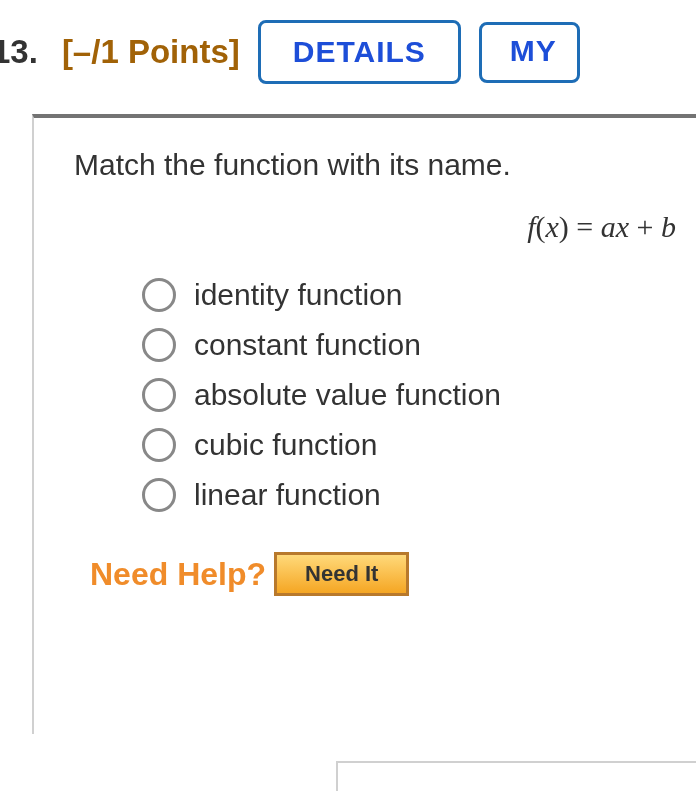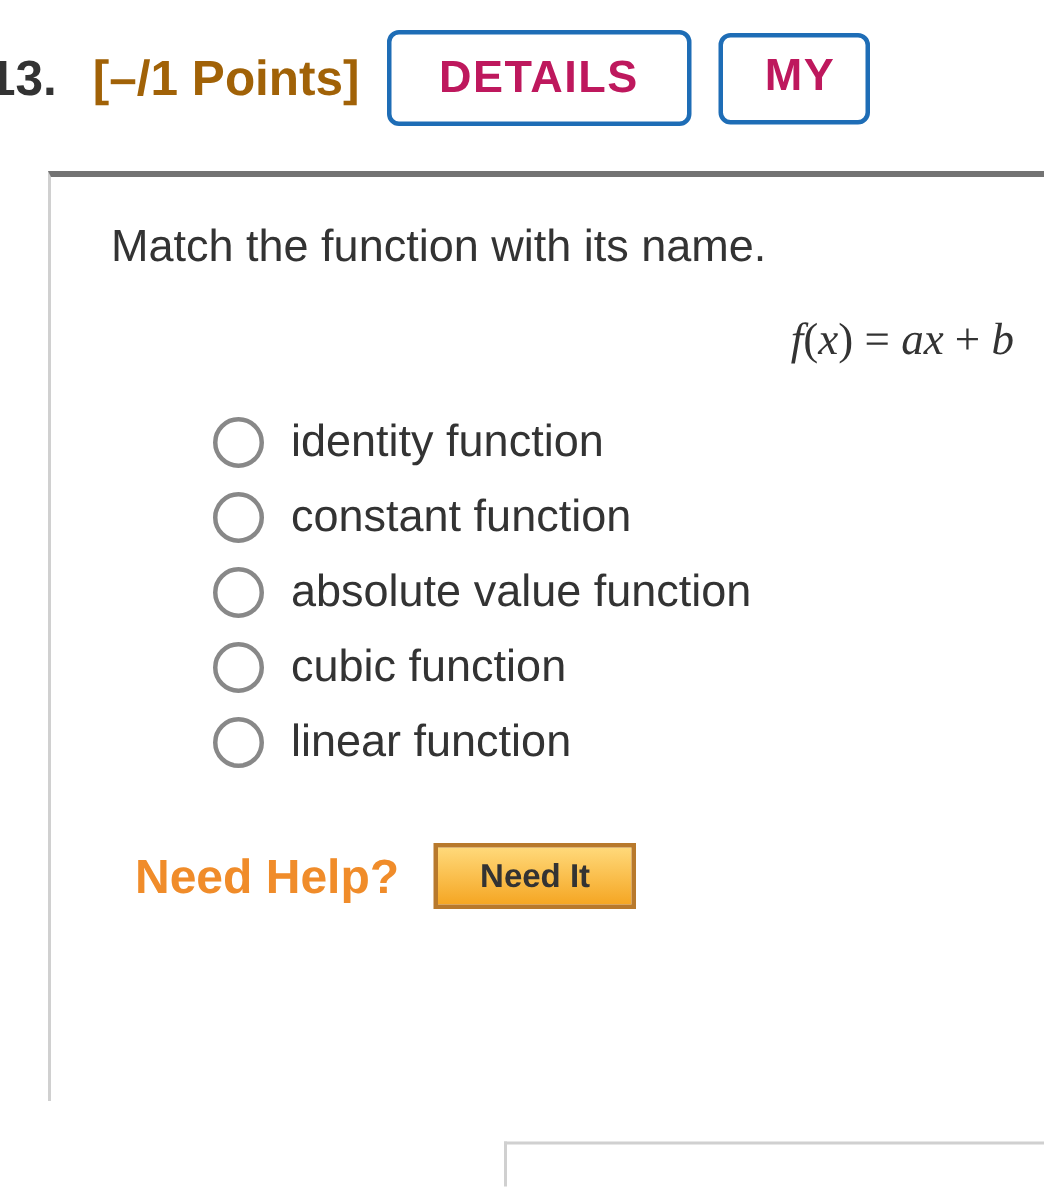--- a/index.html
+++ b/index.html
@@ -28,21 +28,21 @@
       margin-right: 6px;
     }
     .points {
       font-size: 33px;
       font-weight: bold;
       color: #a16207;
     }
     .btn {
       background: #fff;
       border: 3px solid #1e6db6;
-      color: #be185d;
+      color: #1d4ed8;
       font-size: 30px;
       font-weight: bold;
       padding: 12px 32px;
       border-radius: 8px;
       cursor: pointer;
       letter-spacing: 1px;
     }
     .btn.my-notes {
       padding: 9px 20px 12px 28px;
     }
@@ -88,25 +88,25 @@
       border: 3px solid #888;
       border-radius: 50%;
       margin-right: 18px;
       flex-shrink: 0;
     }
     .option-label {
       font-size: 30px;
       color: #333;
     }
     .help-row {
-      margin-top: 50px;
+      margin-top: 40px;
       margin-left: 16px;
       display: flex;
       align-items: center;
-      gap: 23px;
+      gap: 8px;
     }
     .need-help {
       font-size: 32px;
       font-weight: bold;
       color: #f08c2a;
     }
     .read-it-btn {
       background: linear-gradient(#ffd97a, #f5a623);
       border: 3px solid #b8792c;
       color: #333;

